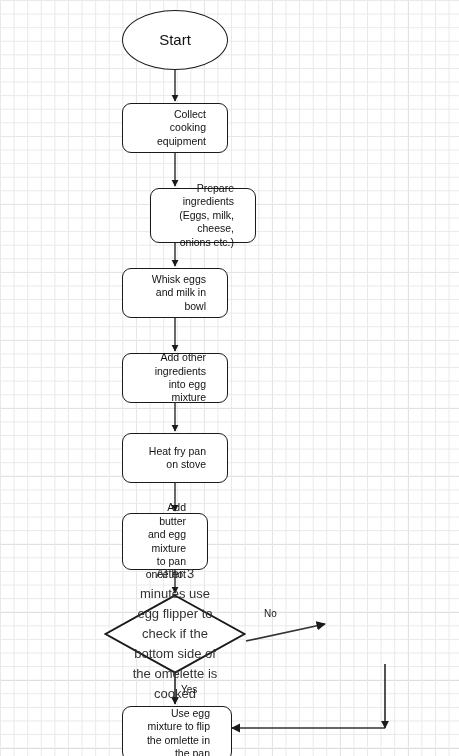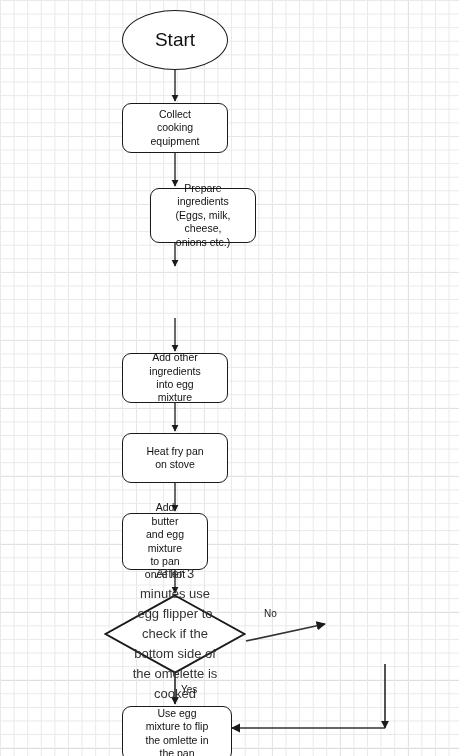--- a/index.html
+++ b/index.html
@@ -48,24 +48,25 @@
     justify-content: center;
     text-align: center;
     color: #111111;
     line-height: 1.28;
     z-index: 3;
   }
   .proc {
     border-radius: 9px;
     font-size: 10.5px;
     padding: 2px 21px;
+    text-align: right;
   }
   .terminator {
     border-radius: 50%;
-    font-size: 19px;
+    font-size: 15px;
   }
   .decision {
     border: none;
     background: transparent;
     z-index: 3;
   }
   .decision .dia-shape {
     position: absolute;
     left: 0; top: 0;
     width: 100%;
@@ -128,20 +129,23 @@
   </div>
 
   <div class="node proc" style="left:122px; top:103px; width:106px; height:50px;">
     <span>Collect cooking equipment</span>
   </div>
 
   <div class="node proc" style="left:122px; top:188px; width:106px; height:55px;margin-left:28px;">
     <span>Prepare ingredients (Eggs, milk, cheese, onions etc.)</span>
   </div>
 
+  <div class="node proc" style="left:122px; top:268px; width:106px; height:50px;">
+    <span>Whisk eggs and milk in bowl</span>
+  </div>
 
   <div class="node proc" style="left:122px; top:353px; width:106px; height:50px;">
     <span>Add other ingredients into egg mixture</span>
   </div>
 
   <div class="node proc" style="left:122px; top:433px; width:106px; height:50px;">
     <span>Heat fry pan on stove</span>
   </div>
 
   <div class="node proc" style="left:122px; top:513px; width:86px; height:57px;">

